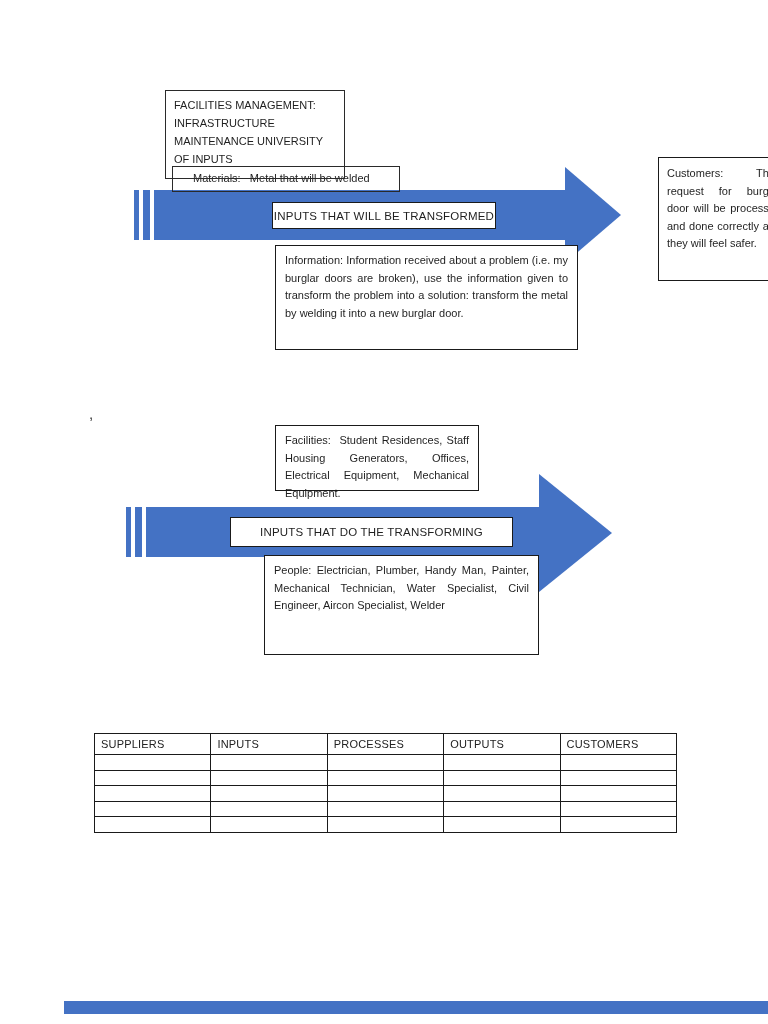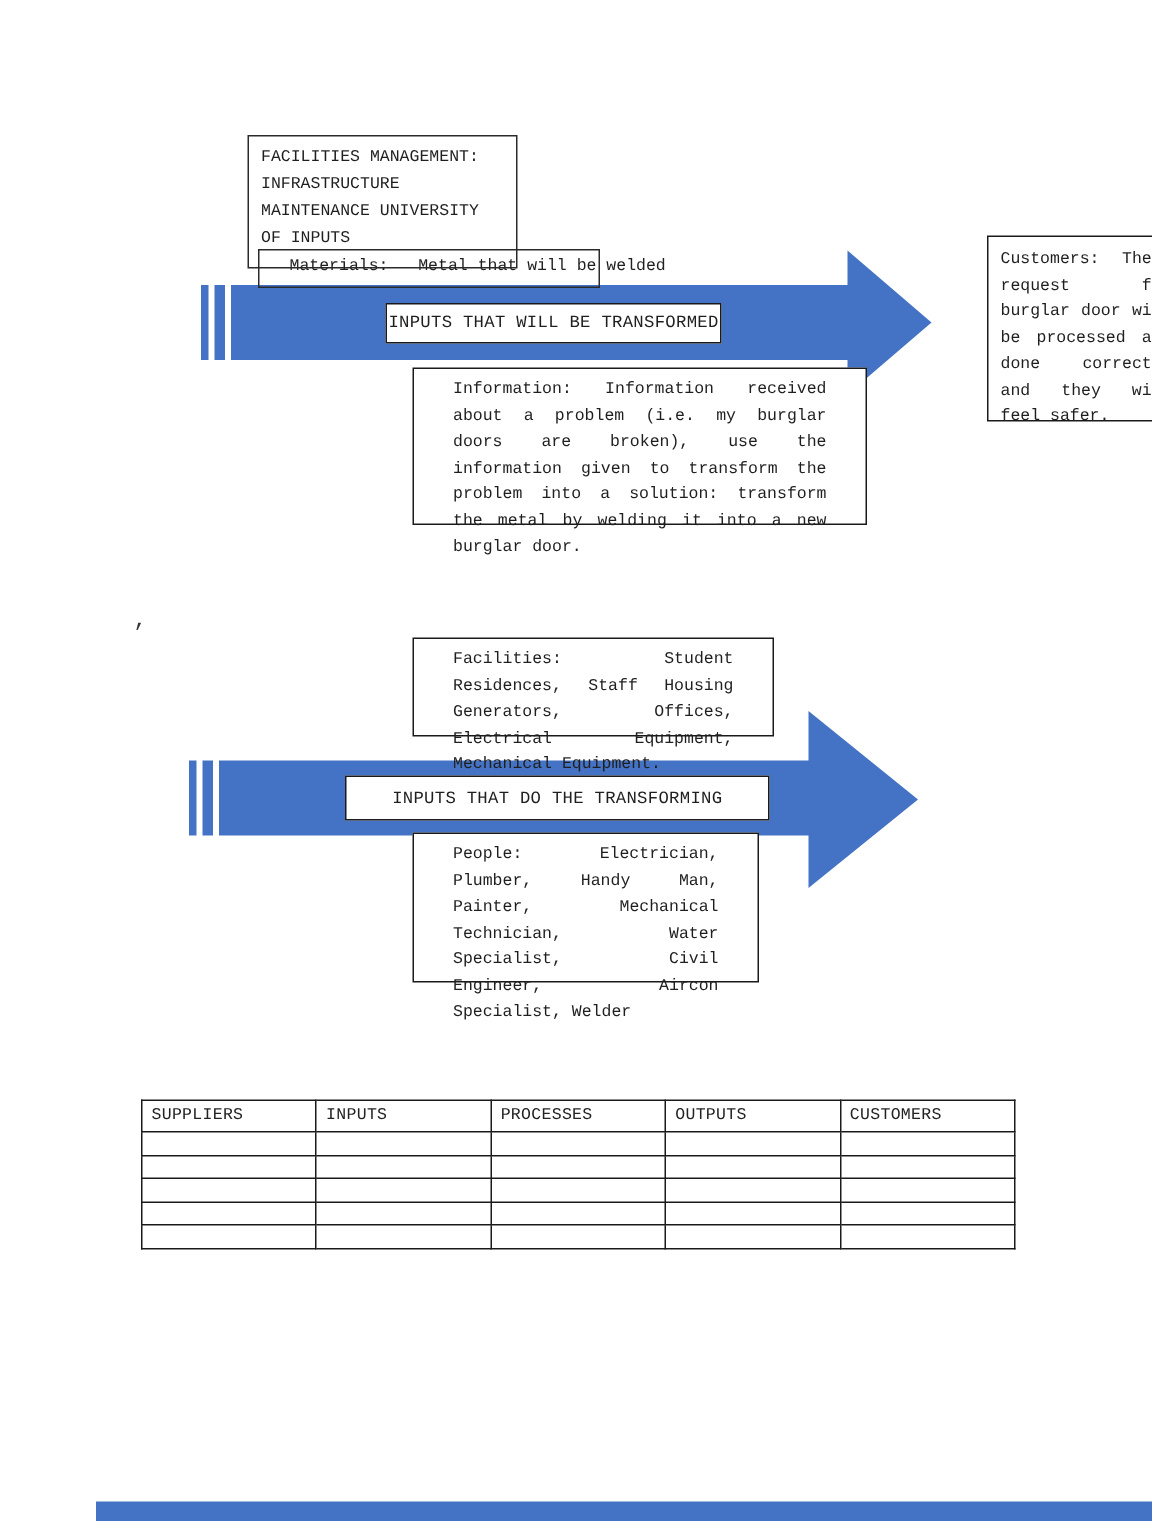--- a/index.html
+++ b/index.html
@@ -2,30 +2,30 @@
 <html style="--arrow-blue: #4472C4;"><head>
 <meta charset="utf-8">
 <style>
   :root { --arrow-blue: #4472C4; --ink: #1f1f1f; --line: #2a2a2a; }
   * { box-sizing: border-box; }
   html,body { margin:0; padding:0; }
   body {
     width:768px; height:1024px; background:#ffffff; position:relative;
     font-family:"Liberation Sans", sans-serif; color:var(--ink); overflow:hidden;
   }
-  .abs { position:absolute;font-family:Liberation Mono, monospace; }
+  .abs { position:absolute; }
 
   
   .outline { border:1.5px solid var(--line); background:transparent; z-index:6; pointer-events:none; }
   .plain-text { z-index:4; font-size:11px; line-height:18px; }
 
   
   .wbox {
     border:1.5px solid #1a1a1a; background:#ffffff; z-index:5;
-    font-size:11px; line-height:17.5px; padding:6px 26px;
+    font-size:11px; line-height:17.5px; padding:6px 9px;
   }
   .jtext { text-align: justify; margin-left: 42px; }
 
   .arrow-label {
     border:1.5px solid #1a1a1a; background:#ffffff; z-index:5;
     display:flex; align-items:center; justify-content:center;
     font-size:11.5px; letter-spacing:.2px; white-space:nowrap;
   }
 
   
@@ -56,42 +56,42 @@
   <div>FACILITIES MANAGEMENT:</div>
   <div>INFRASTRUCTURE</div>
   <div>MAINTENANCE UNIVERSITY</div>
   <div>OF INPUTS</div>
 </div>
 <div class="abs outline" style="left:165px; top:90px; width:180px; height:89px;"></div>
 
 <div class="abs plain-text" style="left:193px; top:169px; width:220px; white-space:nowrap;">Materials:&nbsp;&nbsp; Metal that will be welded</div>
 <div class="abs outline" style="left:172px; top:166px; width:228px; height:26px;"></div>
 
-<div class="abs arrow-label" style="left:257px; top:202px; width:224px; height:27px;">
+<div class="abs arrow-label" style="left:272px; top:202px; width:224px; height:27px;">
   <span>INPUTS THAT WILL BE TRANSFORMED</span>
 </div>
 
 <div class="abs wbox jtext" style="left:233px; top:245px; width:303px; height:105px;">Information: Information received about a problem (i.e. my burglar doors are broken), use the information given to transform the problem into a solution: transform the metal by welding it into a new burglar door.</div>
 
 <div class="abs wbox jtext" style="left:616px; top:157px; width:132px; height:124px; padding:7px 8px;">Customers: Their request for burglar door will be processed and done correctly and they will feel safer.</div>
 
 <div class="abs stray-mark" style="left:89px; top:405px;">,</div>
 
-<div class="abs wbox jtext" style="left:233px; top:425px; width:241px; height:66px;">Facilities:&nbsp; Student Residences, Staff Housing Generators, Offices, Electrical Equipment, Mechanical Equipment.</div>
+<div class="abs wbox jtext" style="left:233px; top:425px; width:204px; height:66px;">Facilities:&nbsp; Student Residences, Staff Housing Generators, Offices, Electrical Equipment, Mechanical Equipment.</div>
 
 <div class="abs arrow-part" style="left:126px; top:507px; width:5px; height:50px;"></div>
 <div class="abs arrow-part" style="left:135px; top:507px; width:7px; height:50px;"></div>
 <div class="abs arrow-part" style="left:146px; top:507px; width:394px; height:50px;"></div>
 <div class="abs arrow-head" style="left:539px; top:474px; border-top:59px solid transparent; border-bottom:59px solid transparent; border-left:73px solid var(--arrow-blue);"></div>
 
 <div class="abs arrow-label" style="left:230px; top:517px; width:283px; height:30px;">
   <span>INPUTS THAT DO THE TRANSFORMING</span>
 </div>
 
-<div class="abs wbox jtext" style="left:233px; top:555px; width:231px; height:100px;">People: Electrician, Plumber, Handy Man, Painter, Mechanical Technician, Water Specialist, Civil Engineer, Aircon Specialist, Welder</div>
+<div class="abs wbox jtext" style="left:222px; top:555px; width:275px; height:100px;">People: Electrician, Plumber, Handy Man, Painter, Mechanical Technician, Water Specialist, Civil Engineer, Aircon Specialist, Welder</div>
 
 <table class="sipoc abs" style="left:94px; top:733px;">
   <thead>
     <tr>
       <th>SUPPLIERS</th>
       <th>INPUTS</th>
       <th>PROCESSES</th>
       <th>OUTPUTS</th>
       <th>CUSTOMERS</th>
     </tr>

